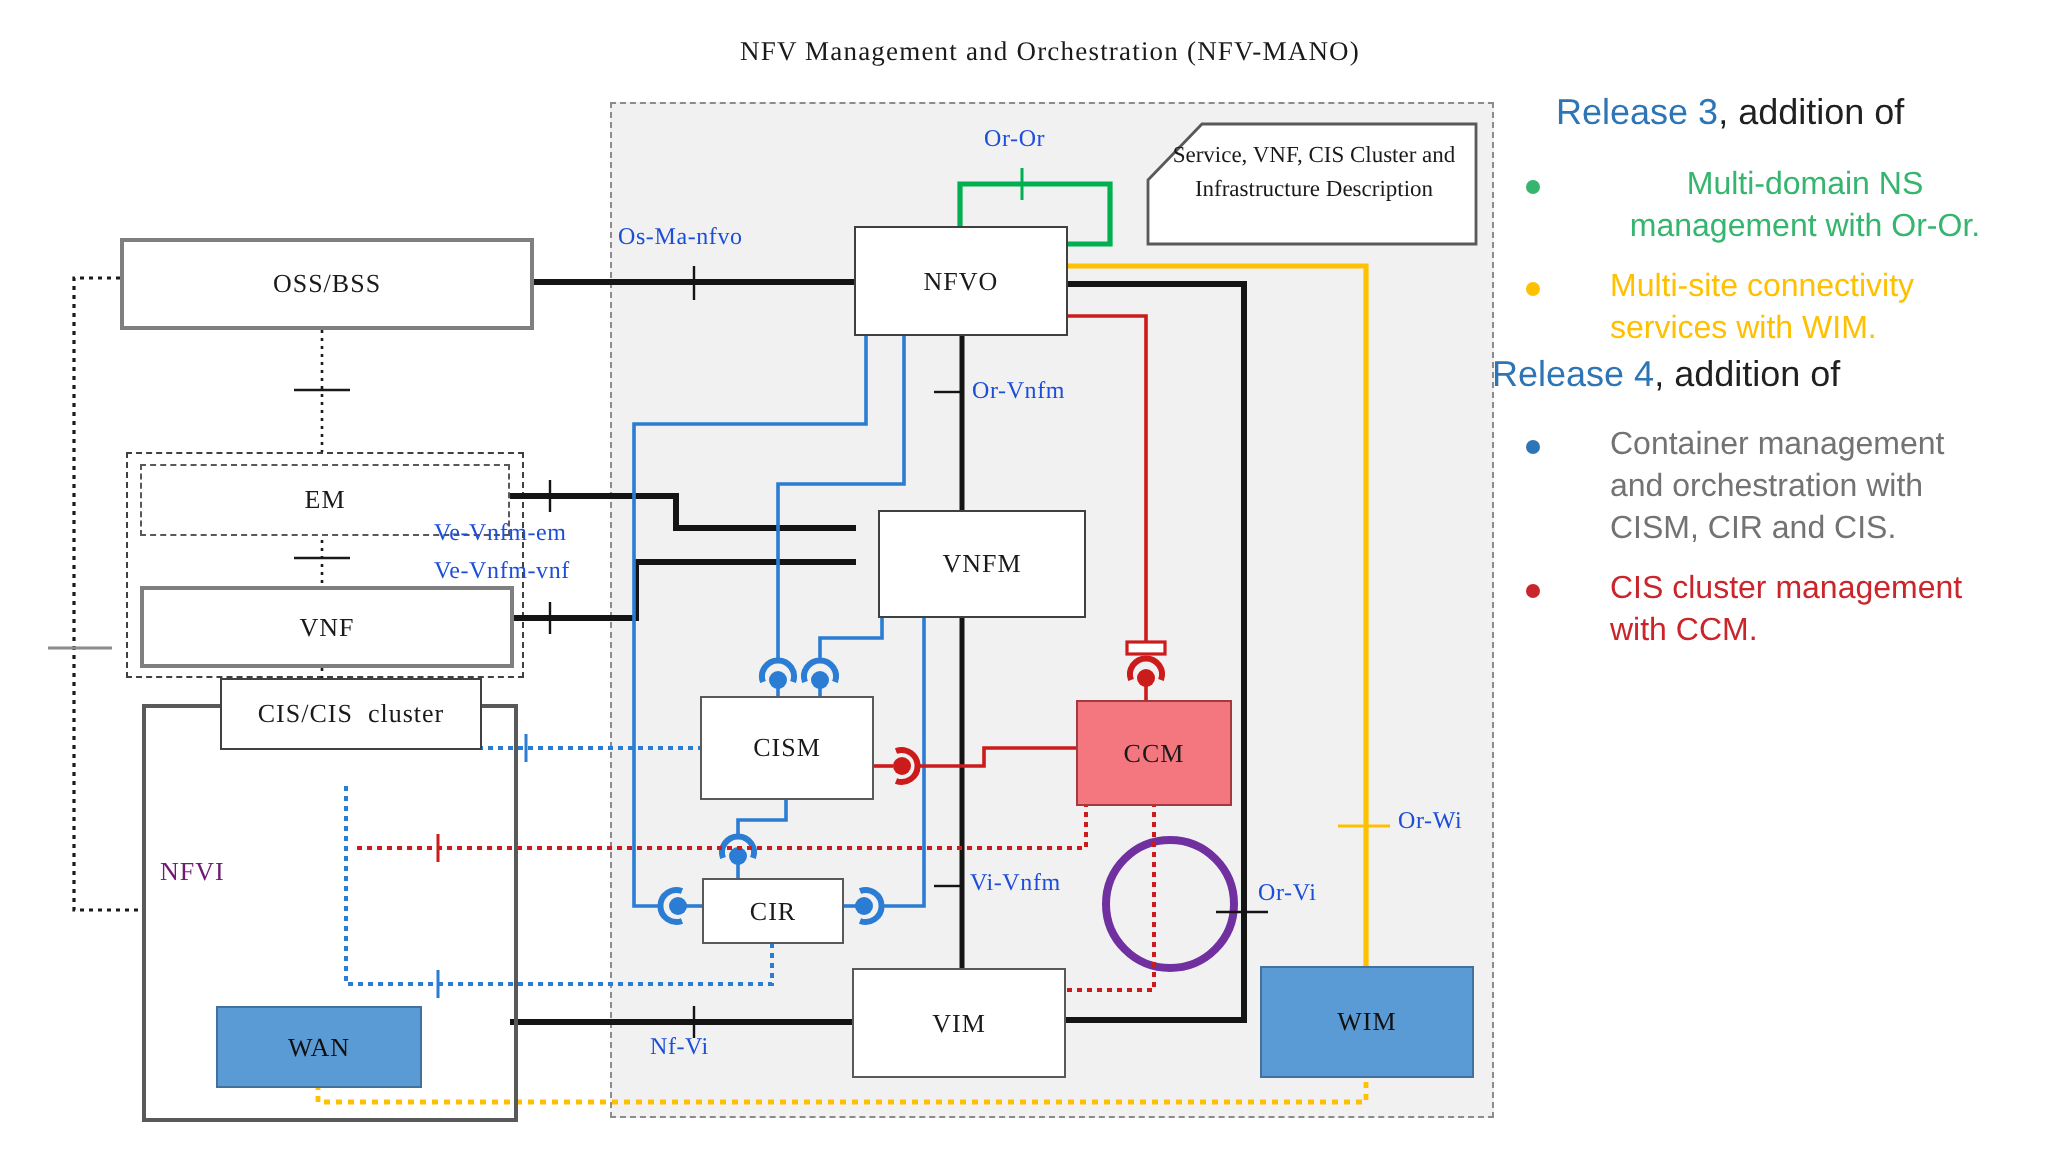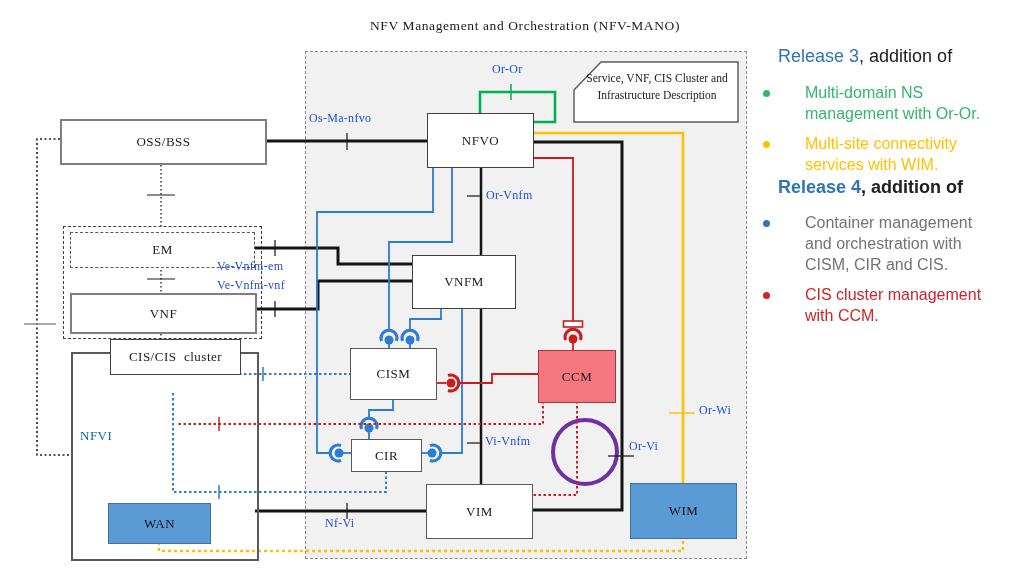--- a/index.html
+++ b/index.html
@@ -14,21 +14,21 @@
   svg{position:absolute;left:0;top:0;}
   
   .legend-h{position:absolute;font-family:"Liberation Sans",sans-serif;font-size:18px;color:#202020;white-space:nowrap;}
   .legend-h .hl{color:#2E75B6;}
   .bullet-dot{position:absolute;width:7px;height:7px;border-radius:50%;}
   .bullet-txt{position:absolute;font-family:"Liberation Sans",sans-serif;font-size:16px;line-height:21px;width:195px;}
   .c-green{color:#35B56E;} .c-yellow{color:#FFC000;} .c-blue{color:#737373;} .c-red{color:#C9252B;}
   .bg-green{background:#35B56E;} .bg-yellow{background:#FFC000;} .bg-blue{background:#2E75B6;} .bg-red{background:#C9252B;}
   .title{position:absolute;left:305px;top:18px;width:440px;text-align:center;font-size:13.5px;color:#1a1a1a;letter-spacing:.6px;}
   .note-text{position:absolute;left:580px;top:70px;width:154px;text-align:center;font-size:11.5px;line-height:1.45;color:#1a1a1a;}
-  .nfvi-lbl{position:absolute;left:80px;top:428px;font-size:13px;letter-spacing:.5px;color:#0369a1;}
+  .nfvi-lbl{position:absolute;left:80px;top:428px;font-size:13px;letter-spacing:.5px;color:#701a75;}
 </style>
 </head>
 <body>
 
 <div id="canvas">
 
   <div class="mano" style="left:305px;top:51px;width:440px;height:506px;"></div>
 
   <div class="abs" style="left:63px;top:226px;width:197px;height:111px;border:1px dashed #404040;"></div>
 
@@ -139,45 +139,45 @@
   <div class="note-text">Service, VNF, CIS Cluster and Infrastructure Description</div>
 
   <div class="box" style="left:60px;top:119px;width:203px;height:42px;border:2px solid #7f7f7f;">OSS/BSS</div>
   <div class="box" style="left:70px;top:232px;width:183px;height:34px;border:1px dashed #595959;">EM</div>
   <div class="box" style="left:70px;top:293px;width:183px;height:37px;border:2px solid #7f7f7f;">VNF</div>
   <div class="box" style="left:71px;top:352px;width:184px;height:205px;border:2px solid #595959;background:transparent;"></div>
   <div class="nfvi-lbl">NFVI</div>
   <div class="box" style="left:110px;top:339px;width:129px;height:34px;border:1.5px solid #404040;">CIS/CIS  cluster</div>
   <div class="box bluebox" style="left:108px;top:503px;width:101px;height:39px;">WAN</div>
   <div class="box" style="left:427px;top:113px;width:105px;height:53px;border:1.5px solid #404040;">NFVO</div>
-  <div class="box" style="left:412px;top:255px;width:102px;height:52px;border:1.5px solid #404040;">VNFM</div>
+  <div class="box" style="left:439px;top:255px;width:102px;height:52px;border:1.5px solid #404040;">VNFM</div>
   <div class="box" style="left:350px;top:348px;width:85px;height:50px;border:1.5px solid #595959;">CISM</div>
   <div class="box" style="left:351px;top:439px;width:69px;height:31px;border:1.5px solid #595959;">CIR</div>
   <div class="box" style="left:538px;top:350px;width:76px;height:51px;border:1.5px solid #A33A40;background:#F4777F;">CCM</div>
   <div class="box" style="left:426px;top:484px;width:105px;height:53px;border:1.5px solid #595959;">VIM</div>
   <div class="box bluebox" style="left:630px;top:483px;width:105px;height:54px;">WIM</div>
 
   <div class="lbl" style="left:309px;top:111px;">Os-Ma-nfvo</div>
   <div class="lbl" style="left:492px;top:62px;">Or-Or</div>
   <div class="lbl" style="left:486px;top:188px;">Or-Vnfm</div>
   <div class="lbl" style="left:217px;top:259px;">Ve-Vnfm-em</div>
   <div class="lbl" style="left:217px;top:278px;">Ve-Vnfm-vnf</div>
   <div class="lbl" style="left:485px;top:434px;">Vi-Vnfm</div>
   <div class="lbl" style="left:629px;top:439px;">Or-Vi</div>
   <div class="lbl" style="left:699px;top:403px;">Or-Wi</div>
   <div class="lbl" style="left:325px;top:516px;">Nf-Vi</div>
 
   <div class="legend-h" style="left:778px;top:46px;">
     <span class="hl">Release 3</span><span>, addition of</span>
   </div>
   <span class="bullet-dot bg-green" style="left:763px;top:90px;"></span>
-  <div class="bullet-txt c-green" style="left:805px;top:82px;">Multi-domain NS management with Or-Or.</div>
+  <div class="bullet-txt c-green" style="left:805px;top:82px;text-align:center;">Multi-domain NS management with Or-Or.</div>
   <span class="bullet-dot bg-yellow" style="left:763px;top:141px;"></span>
   <div class="bullet-txt c-yellow" style="left:805px;top:133px;">Multi-site connectivity services with WIM.</div>
-  <div class="legend-h" style="left:778px;top:177px;font-weight:bold;">
+  <div class="legend-h" style="left:746px;top:177px;">
     <span class="hl">Release 4</span><span>, addition of</span>
   </div>
   <span class="bullet-dot bg-blue" style="left:763px;top:220px;"></span>
   <div class="bullet-txt c-blue" style="left:805px;top:212px;">Container management and orchestration with CISM, CIR and CIS.</div>
   <span class="bullet-dot bg-red" style="left:763px;top:292px;"></span>
   <div class="bullet-txt c-red" style="left:805px;top:284px;">CIS cluster management with CCM.</div>
 
 </div>
 
 </body></html>

